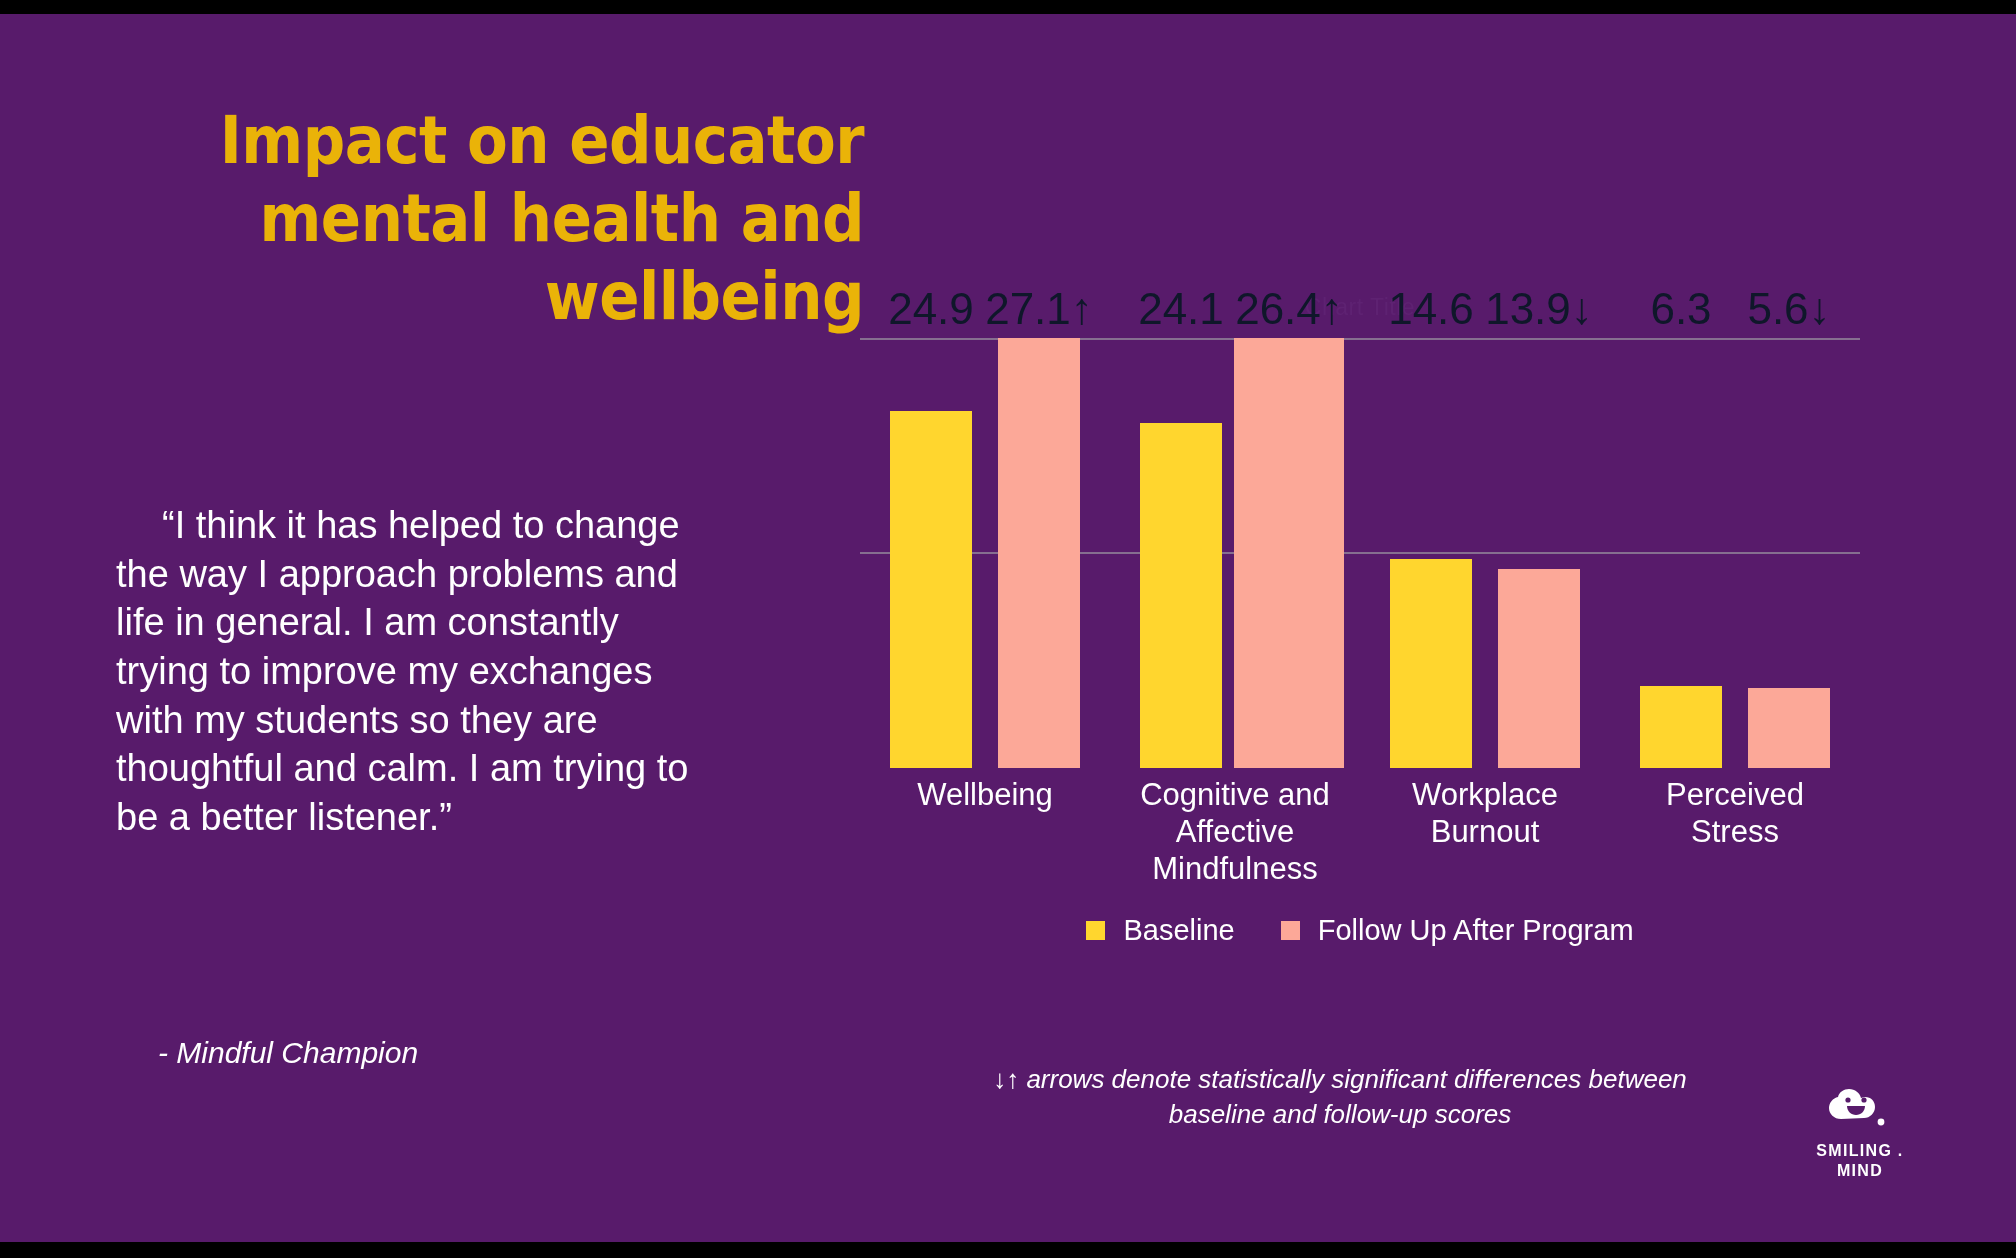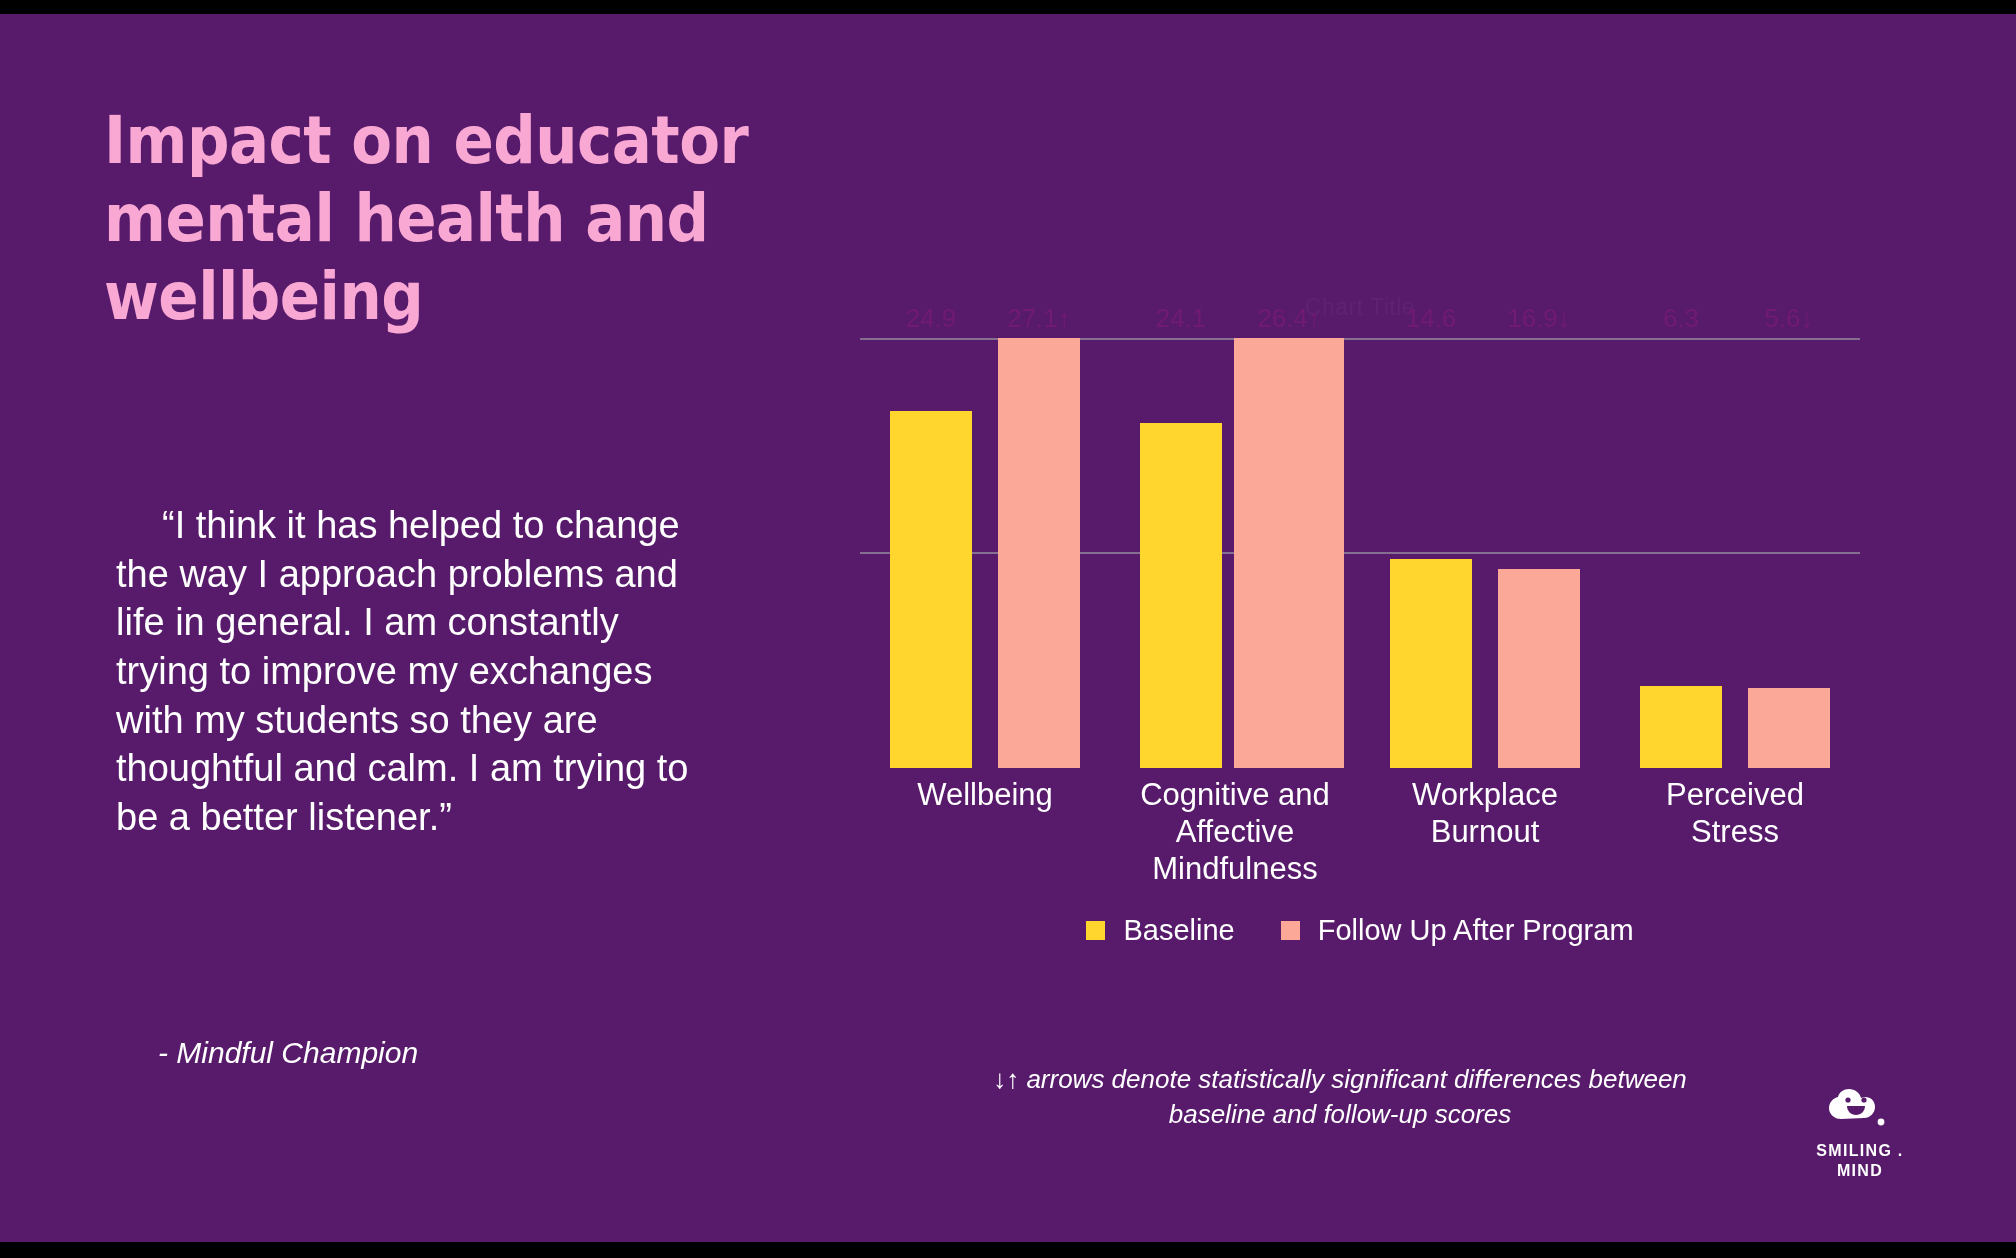--- a/index.html
+++ b/index.html
@@ -3,23 +3,24 @@
 <meta charset="utf-8">
 <style>
   html,body{margin:0;padding:0;background:#000;}
   body{width:2016px;height:1258px;overflow:hidden;font-family:"Liberation Sans",sans-serif;}
 
   .slide{position:absolute;left:0;top:14px;width:2016px;height:1228px;background:#581B6B;overflow:hidden;}
 
   
   .title{
     position:absolute;left:104px;top:88px;width:760px;
-    color:#f9a8d4;font-weight:900;font-size:66px;line-height:1.18;
+    color:#eab308;font-weight:900;font-size:66px;line-height:1.18;
     letter-spacing:-0.5px;font-family:"DejaVu Sans",sans-serif;
     font-stretch:condensed;
+    text-align:right;
   }
   .title span{display:block;}
 
   .quote{
     position:absolute;left:116px;top:487px;width:580px;
     color:#fff;font-size:38px;line-height:1.28;font-weight:300;
     text-indent:46px;
   }
   .attrib{
     position:absolute;left:158px;top:1022px;
@@ -38,21 +39,21 @@
 
   .plot{position:absolute;left:0;top:54px;width:100%;height:430px;}
   .groups{position:absolute;left:0;top:0;width:100%;height:100%;display:flex;}
   .group{flex:1;display:flex;justify-content:center;align-items:flex-end;gap:26px;position:relative;}
   .barwrap{position:relative;width:82px;display:flex;flex-direction:column;justify-content:flex-end;align-items:center;height:100%;}
   .bar{width:82px;}
   .bar.baseline{background:#FFD62E;}
   .bar.follow{background:#FCA898;}
   .vlabel{
     position:absolute;bottom:100%;left:50%;transform:translateX(-50%);
-    color:#701a75;font-size:26px;white-space:nowrap;padding-bottom:4px;
+    color:#0f172a;font-size:44px;white-space:nowrap;padding-bottom:4px;
   }
 
   .xlabels{position:absolute;left:0;top:492px;width:100%;display:flex;}
   .xlabel{flex:1;text-align:center;color:#fff;font-size:31px;line-height:1.2;padding:0 8px;box-sizing:border-box;}
 
   .legend{position:absolute;left:0;top:630px;width:100%;display:flex;justify-content:center;align-items:center;gap:46px;}
   .legend-item{display:flex;align-items:center;gap:18px;justify-content:center;}
   .swatch{width:19px;height:19px;display:block;}
   .swatch.baseline{background:#FFD62E;}
   .swatch.follow{background:#FCA898;}
@@ -116,21 +117,21 @@
             </div>
           </div>
           <div class="group">
             <div class="barwrap">
               <div class="bar baseline" style="height: 209px; background: rgb(255, 214, 46);">
                 <div class="vlabel">14.6</div>
               </div>
             </div>
             <div class="barwrap">
               <div class="bar follow" style="height: 199px; background: rgb(252, 168, 152);">
-                <div class="vlabel">16.9↓</div>
+                <div class="vlabel">13.9↓</div>
               </div>
             </div>
           </div>
           <div class="group">
             <div class="barwrap">
               <div class="bar baseline" style="height: 82px; background: rgb(255, 214, 46);">
                 <div class="vlabel">6.3</div>
               </div>
             </div>
             <div class="barwrap">

